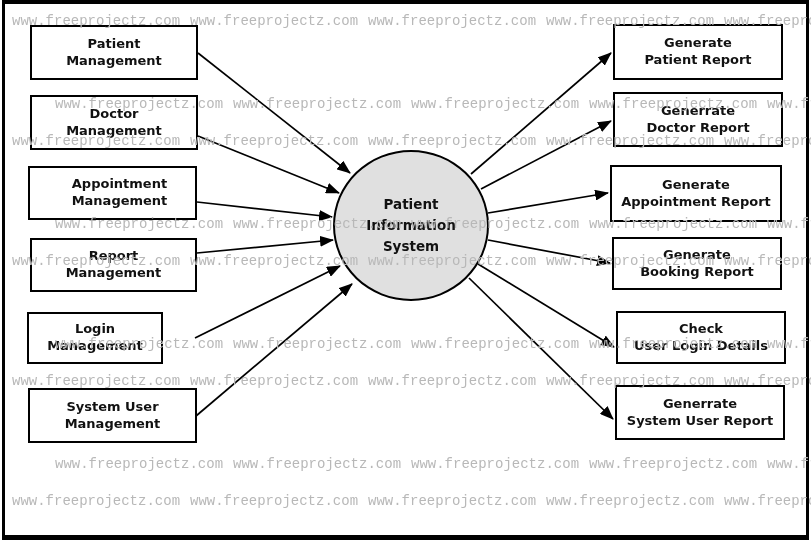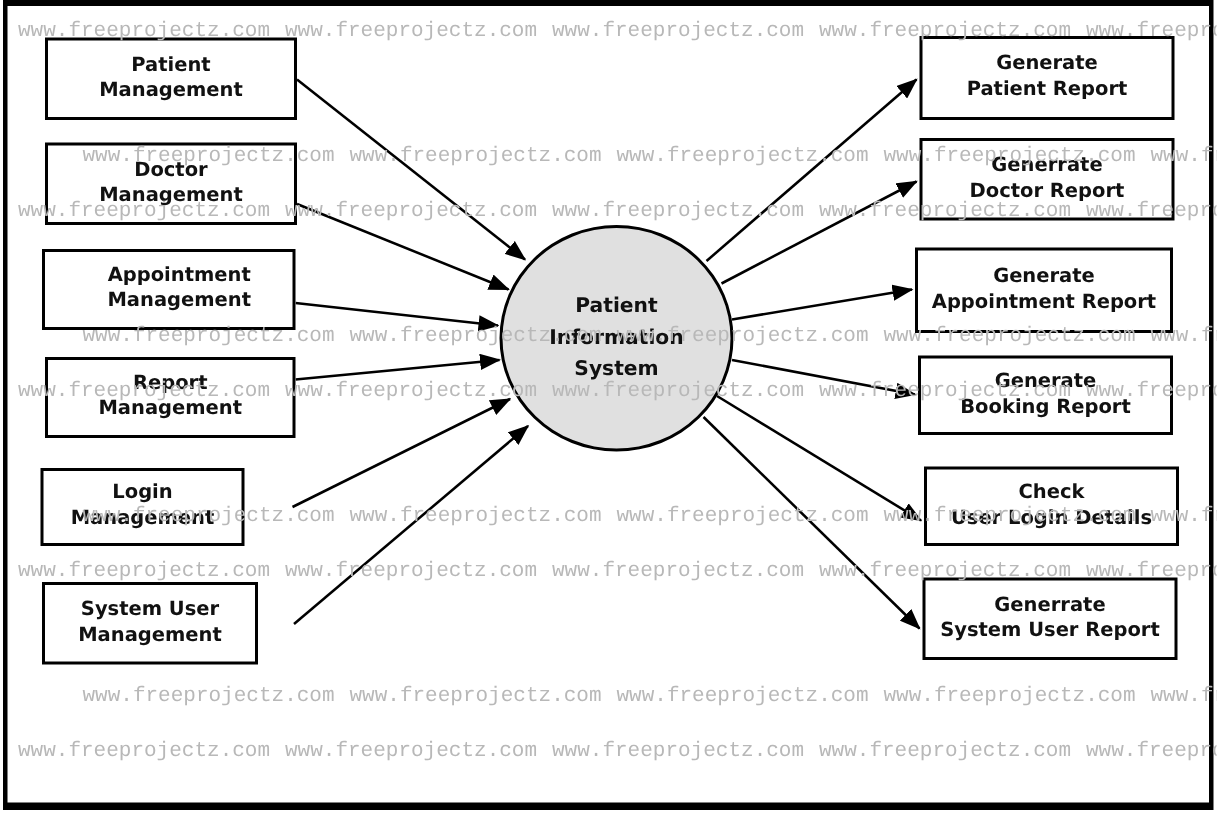--- a/index.html
+++ b/index.html
@@ -96,21 +96,21 @@
   <div class="ebox" style="left:30px;top:25px;width:168px;height:55px;">Patient
 Management</div>
   <div class="ebox" style="left:30px;top:95px;width:168px;height:55px;">Doctor
 Management</div>
   <div class="ebox" style="left:28px;top:166px;width:169px;height:54px;padding-left:14px;">Appointment
 Management</div>
   <div class="ebox" style="left:30px;top:238px;width:167px;height:54px;">Report
 Management</div>
   <div class="ebox" style="left:27px;top:312px;width:136px;height:52px;">Login
 Management</div>
-  <div class="ebox" style="left:28px;top:388px;width:144px;height:55px;">System User
+  <div class="ebox" style="left:28px;top:388px;width:169px;height:55px;">System User
 Management</div>
 
   <div id="process">Patient
 Information
 System</div>
 
   <div class="ebox" style="left:613px;top:24px;width:170px;height:56px;">Generate
 Patient Report</div>
   <div class="ebox" style="left:613px;top:92px;width:170px;height:55px;">Generrate
 Doctor Report</div>

